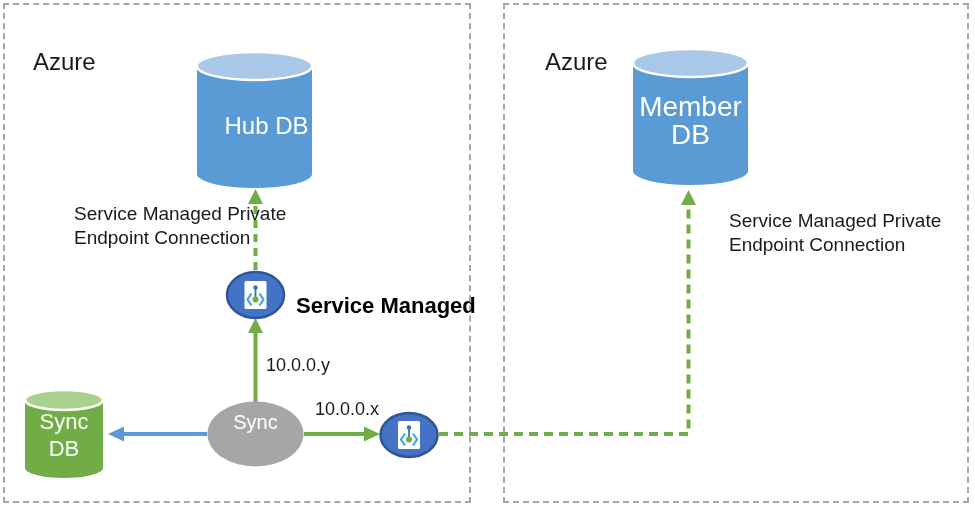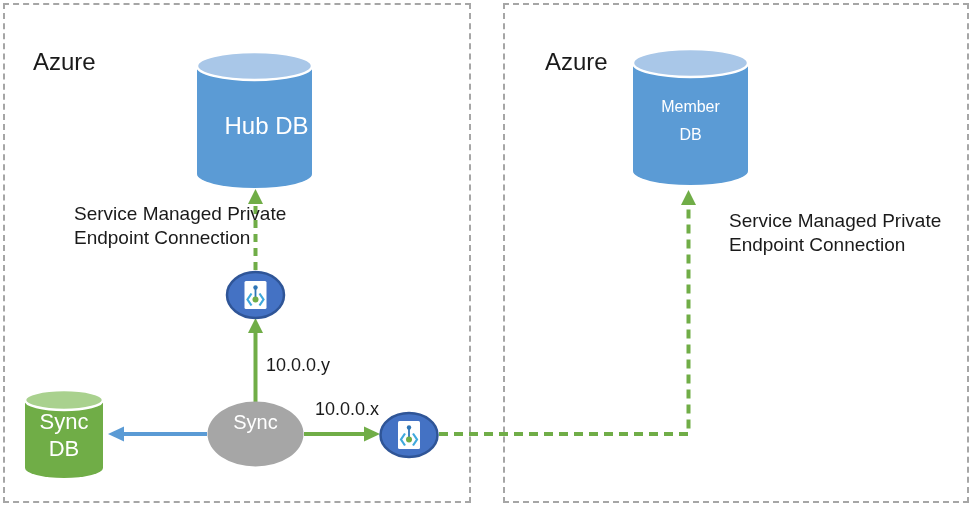--- a/index.html
+++ b/index.html
@@ -116,21 +116,21 @@
         <line x1="409" y1="428" x2="409" y2="438.5" stroke-width="1.8" stroke="#2E75B6"></line>
         <circle cx="409" cy="439.5" r="3" fill="#70AD47"></circle>
         <polyline points="405,433.5 401,439.5 405,445.5" fill="none" stroke-width="2.2" stroke="#3FA9DC"></polyline>
         <polyline points="413,433.5 417,439.5 413,445.5" fill="none" stroke-width="2.2" stroke="#3FA9DC"></polyline>
       </g>
     </g>
   </svg>
 
   <div class="node-label" style="left:197px; top:112px; width:139px; font-size:24px;">Hub DB</div>
 
-  <div class="node-label" style="left:633px; top:93px; width:115px; font-size:16px; line-height:28px;">
+  <div class="node-label" style="left:633px; top:93px; width:115px; font-size:28px; line-height:28px;">
     <span style="display:block;">Member</span>
     <span style="display:block;">DB</span>
   </div>
 
   <div class="node-label" style="left:25px; top:408px; width:78px; font-size:22px; line-height:27px;">
     <span style="display:block;">Sync</span>
     <span style="display:block;">DB</span>
   </div>
 
   <div class="node-label" style="left:208px; top:411px; width:95px; font-size:20px; line-height:23px;">
@@ -141,18 +141,19 @@
     <span style="display:block;">Service Managed Private</span>
     <span style="display:block;">Endpoint Connection</span>
   </div>
 
   <div class="txt conn-label" style="left:697px; top:209px;">
     <span style="display:block;">Service Managed Private</span>
     <span style="display:block;">Endpoint Connection</span>
   </div>
 
   <div class="txt bold-label" style="left:296px; top:291px;">
+    <span style="display:block;">Service Managed</span>
   </div>
 
   <div class="txt ip-label" style="left:266px; top:355px;">10.0.0.y</div>
   <div class="txt ip-label" style="left:315px; top:399px;">10.0.0.x</div>
 
 </div>
 
 </body></html>

